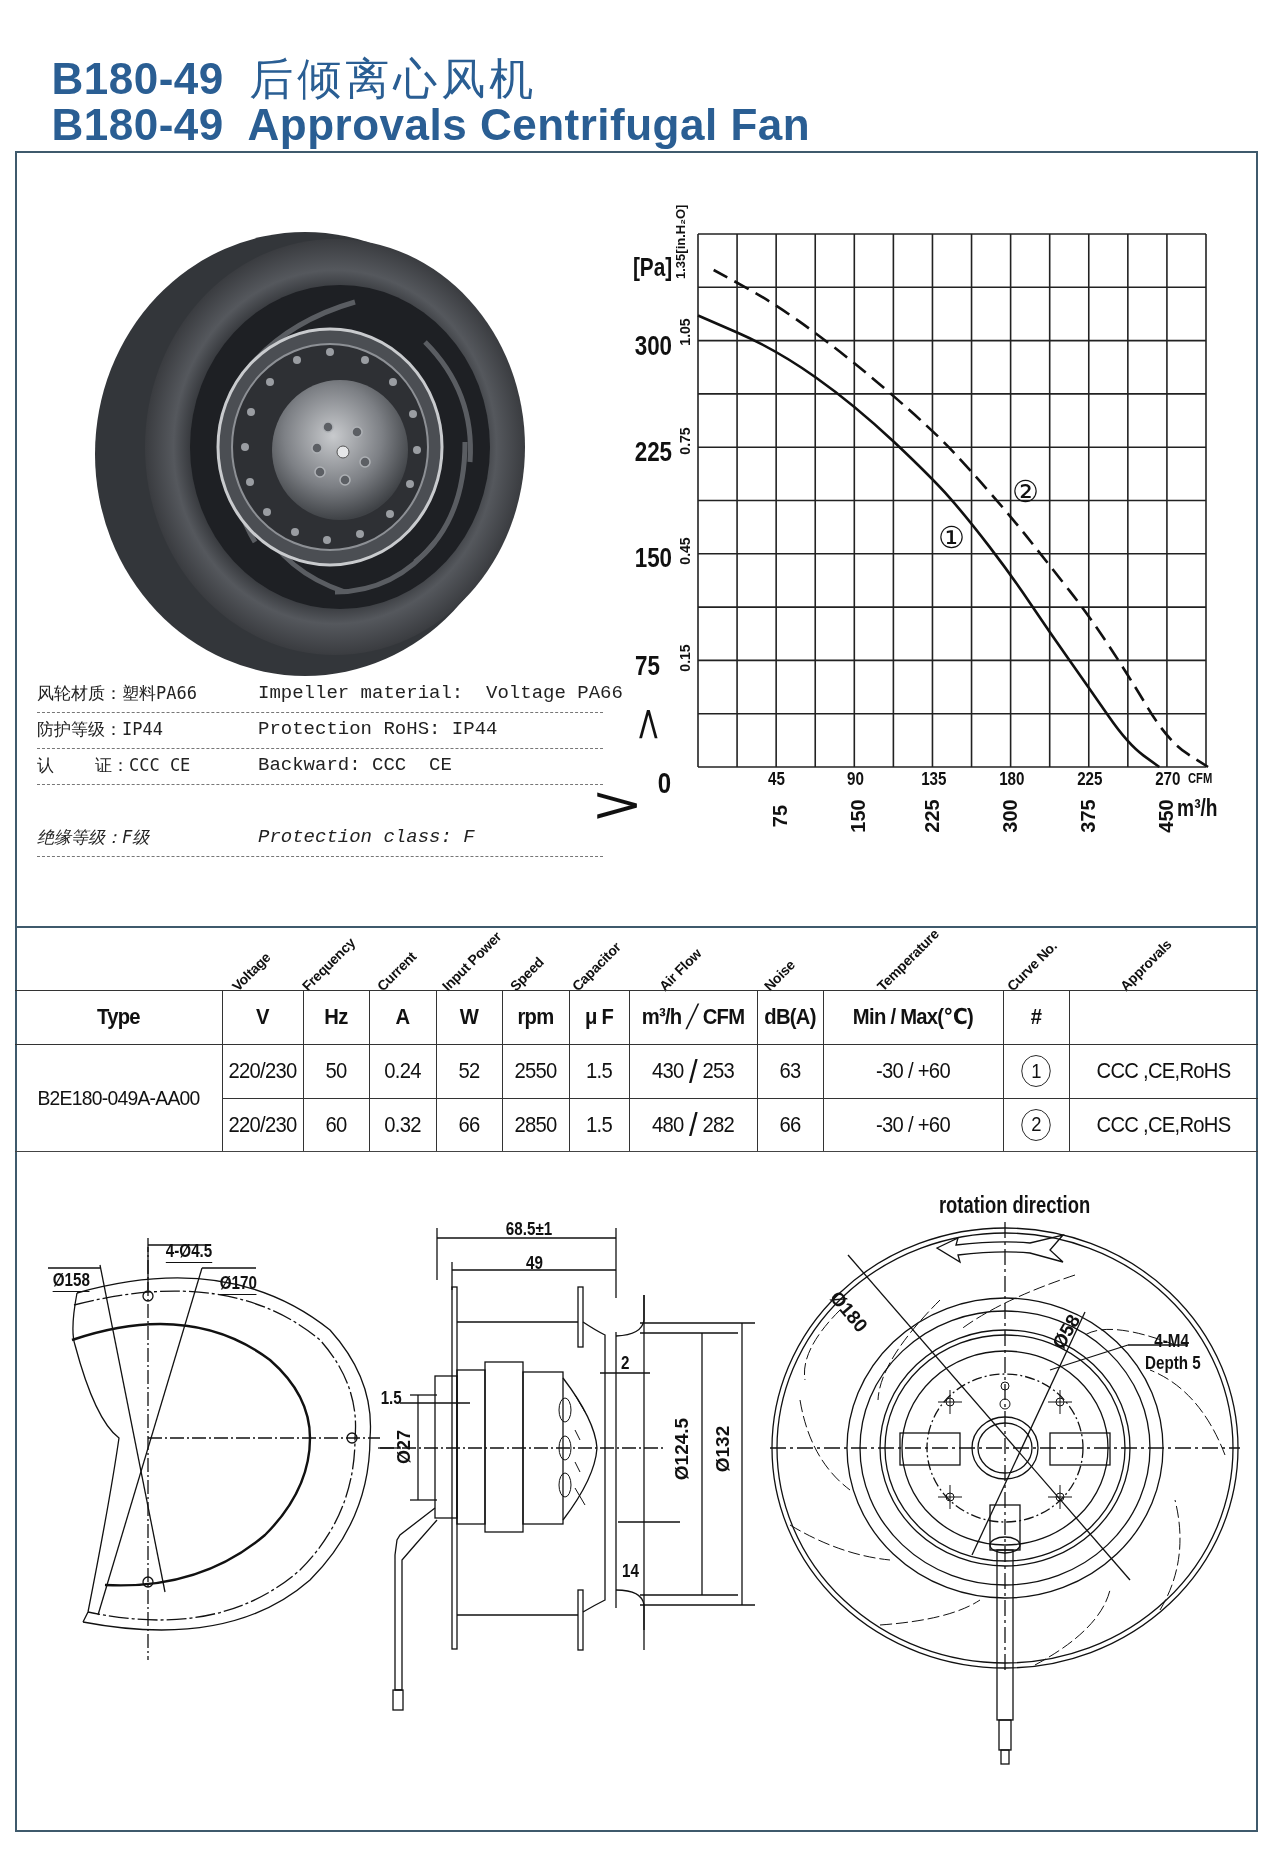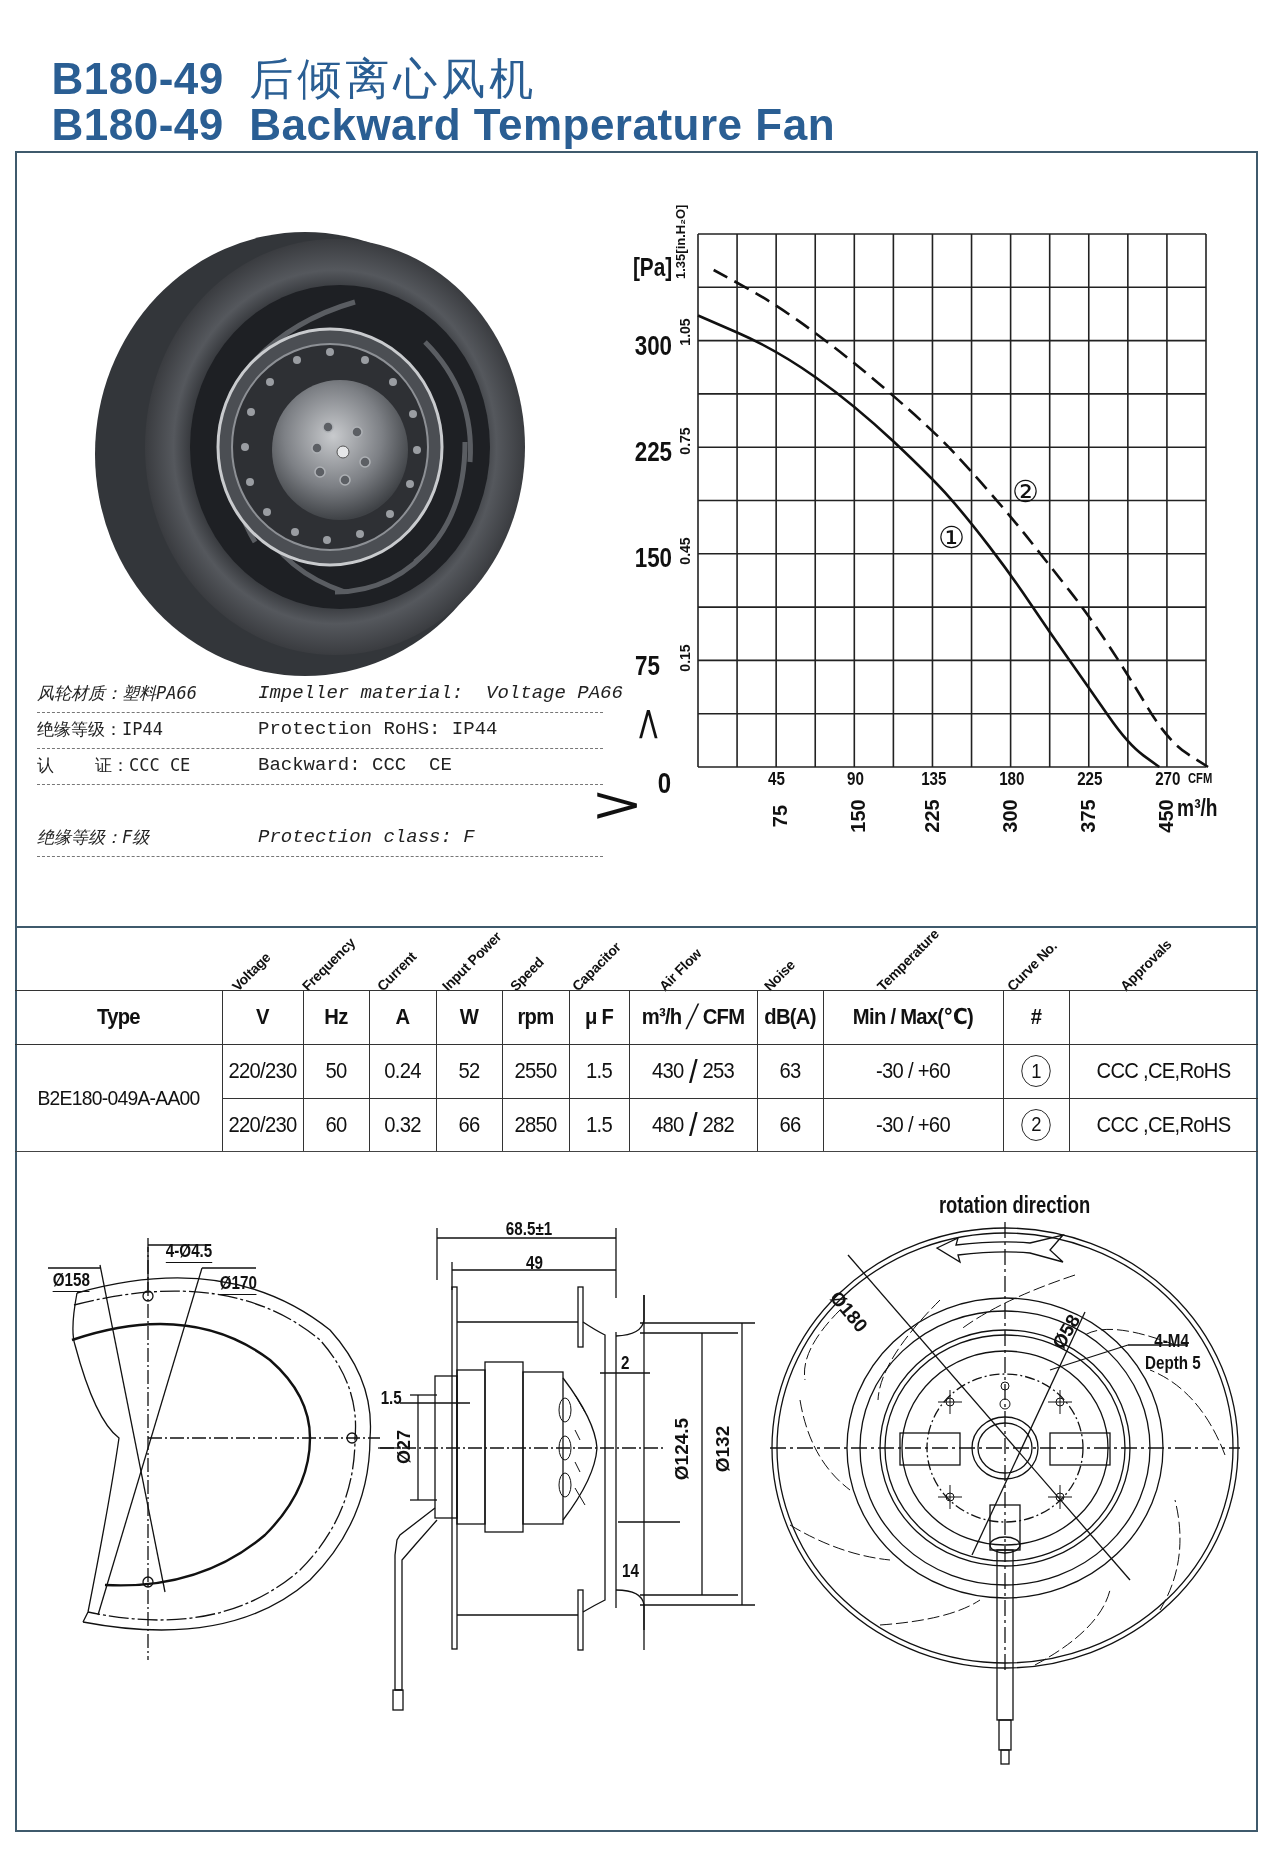--- a/index.html
+++ b/index.html
@@ -20,21 +20,21 @@
   .ax{position:absolute;font-family:"Liberation Sans",sans-serif;font-weight:bold;color:#111;transform:scaleX(0.8);transform-origin:center;}
   .rot{position:absolute;font-family:"Liberation Sans",sans-serif;font-weight:bold;transform:rotate(-90deg);transform-origin:center;white-space:nowrap;}
 </style>
 </head>
 <body>
 
 <div class="title" style="top:10px;">
   <span>B180-49</span><span>  </span><span class="cn">后倾离心风机</span>
 </div>
 <div class="title" style="top:56px;">
-  <span>B180-49</span><span>  </span><span>Backward Temperature Fan</span>
+  <span>B180-49</span><span>  </span><span>Approvals Centrifugal Fan</span>
 </div>
 
 <div class="frame"></div>
 <div class="divider" style="top:926px;"></div>
 <div class="divider" style="top:1151px;height:1px;background:#444;"></div>
 
 <div class="abs" style="left:95px;top:222px;width:445px;height:455px;">
   <svg width="445" height="455" viewBox="0 0 445 455">
     <defs>
       <radialGradient id="hub" cx="45%" cy="40%" r="60%">
@@ -86,26 +86,26 @@
         <circle cx="262" cy="210" r="5"></circle>
         <circle cx="270" cy="240" r="5"></circle>
       <circle cx="250" cy="258" r="5"></circle>
         <circle cx="225" cy="250" r="5"></circle>
         <circle cx="222" cy="226" r="5"></circle>
     </g>
     <circle cx="248" cy="230" r="6" fill="#e5e6e8" stroke="#555" stroke-width="1"></circle>
   </svg>
 </div>
 
-<div class="spec-row" style="top:676px;font-style:italic;">
+<div class="spec-row" style="top:676px;">
   <span class="cn">风轮材质：塑料PA66</span>
   <span class="en">Impeller material:  Voltage PA66</span>
 </div>
 <div class="spec-row" style="top:712px;">
-  <span class="cn">绝缘等级：IP44</span>
+  <span class="cn">防护等级：IP44</span>
   <span class="en">Protection RoHS: IP44</span>
 </div>
 <div class="spec-row" style="top:748px;">
   <span class="cn">认    证：CCC CE</span>
   <span class="en">Backward: CCC  CE</span>
 </div>
 <div class="spec-row" style="top:820px;font-style:italic;">
   <span class="cn">绝缘等级：F级</span>
   <span class="en">Protection class: F</span>
 </div>

